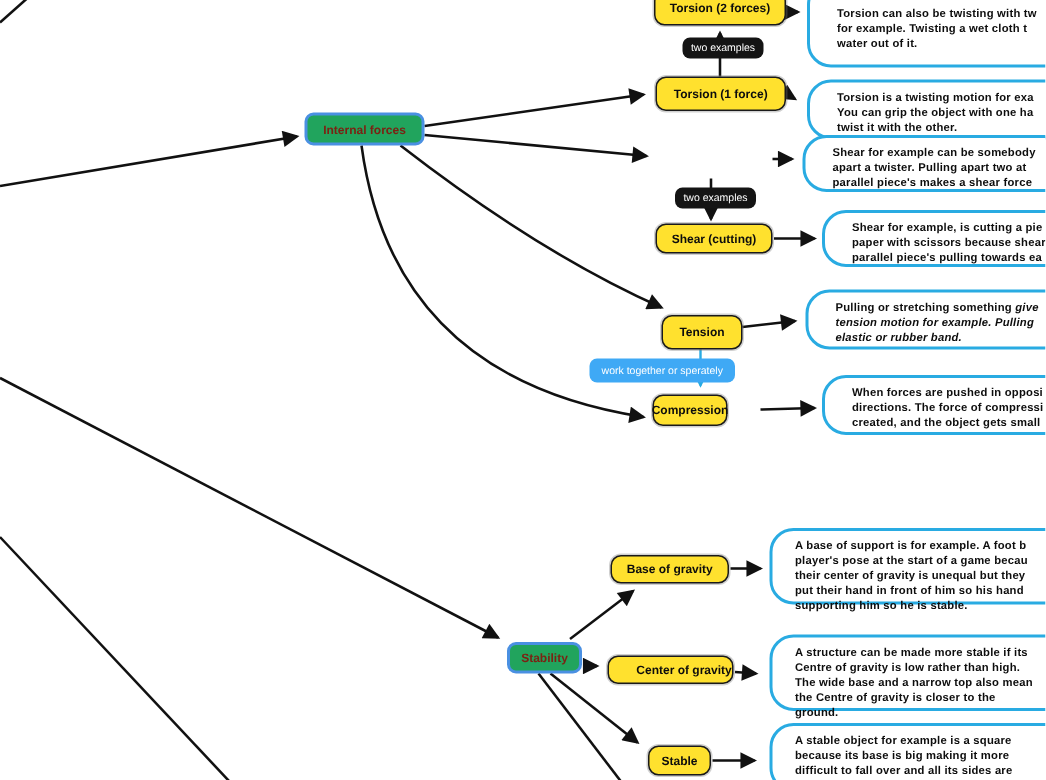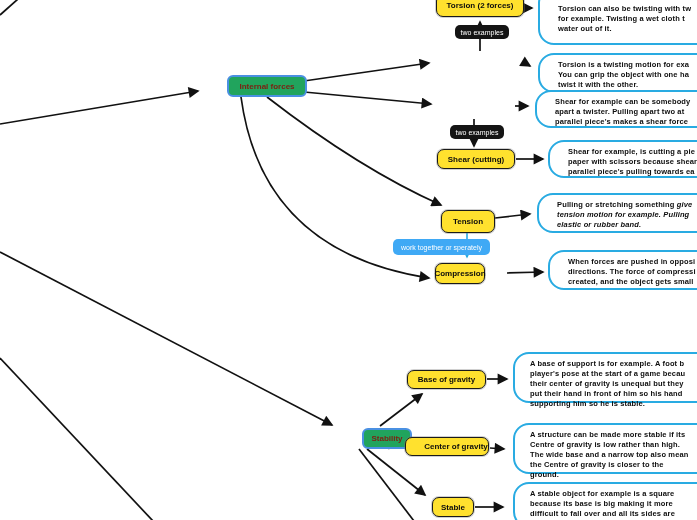--- a/index.html
+++ b/index.html
@@ -1,21 +1,21 @@
 <!DOCTYPE html>
 <html><head>
 <meta charset="utf-8">
 <style>
   html,body{margin:0;padding:0;background:#fff;}
   #canvas{position:relative;width:697px;height:520px;overflow:hidden;background:#ffffff;
           font-family:"Liberation Sans","DejaVu Sans",sans-serif;}
   #edges{position:absolute;left:0;top:0;z-index:1;}
   .node{position:absolute;z-index:3;display:flex;align-items:center;justify-content:center;
         box-sizing:border-box;font-weight:bold;font-size:8px;text-align:center;cursor:default;}
-  .topic{background:#21A45D;border:2px solid #4A90E2;border-radius:6px;color:#7B2213;margin-left:24px;}
+  .topic{background:#21A45D;border:2px solid #4A90E2;border-radius:6px;color:#7B2213;}
   .sub{background:#FFE12E;border:1.6px solid #1a1a1a;border-radius:7px;color:#0d0d0d;
        box-shadow:0 0 0 1px rgba(120,120,120,.35);}
   .elabel{position:absolute;z-index:4;display:flex;align-items:center;justify-content:center;
           box-sizing:border-box;font-size:7px;font-weight:normal;color:#fff;border-radius:5px;}
   .elabel.dark{background:#141414;}
   .elabel.blue{background:#3FA9F5;}
   .note{position:absolute;z-index:2;box-sizing:border-box;background:#fff;border:2px solid #29ABE2;
         border-radius:16px;color:#0d0d0d;font-weight:bold;font-size:7.5px;line-height:10px;
         letter-spacing:0.15px;padding:5px 12px 5px 18px;white-space:pre-line;}
   .note .it{font-style:italic;}
@@ -92,20 +92,21 @@
 the Centre of gravity is closer to the
 ground.</div>
   <div class="note n7" style="left:513px;top:482px;width:200px;height:46px;">A stable object for example is a square
 because its base is big making it more
 difficult to fall over and all its sides are</div>
 
   <div class="node topic" style="left:203px;top:75px;width:80px;height:22px;">Internal forces</div>
   <div class="node topic" style="left:338px;top:428px;width:50px;height:21px;">Stability</div>
 
   <div class="node sub" style="left:436px;top:-6px;width:88px;height:23px;">Torsion (2 forces)</div>
+  <div class="node sub" style="left:437px;top:51px;width:87px;height:23px;">Torsion (1 force)</div>
   <div class="node sub" style="left:437px;top:149px;width:78px;height:20px;">Shear (cutting)</div>
   <div class="node sub" style="left:441px;top:210px;width:54px;height:23px;">Tension</div>
   <div class="node sub" style="left:435px;top:263px;width:50px;height:21px;">Compression</div>
   <div class="node sub" style="left:407px;top:370px;width:79px;height:19px;">Base of gravity</div>
   <div class="node sub" style="left:405px;top:437px;width:84px;height:19px;padding-left:18px;">Center of gravity</div>
   <div class="node sub" style="left:432px;top:497px;width:42px;height:20px;">Stable</div>
 
   <div class="elabel dark" style="left:455px;top:25px;width:54px;height:14px;">two examples</div>
   <div class="elabel dark" style="left:450px;top:125px;width:54px;height:14px;">two examples</div>
   <div class="elabel blue" style="left:393px;top:239px;width:97px;height:16px;">work together or sperately</div>

